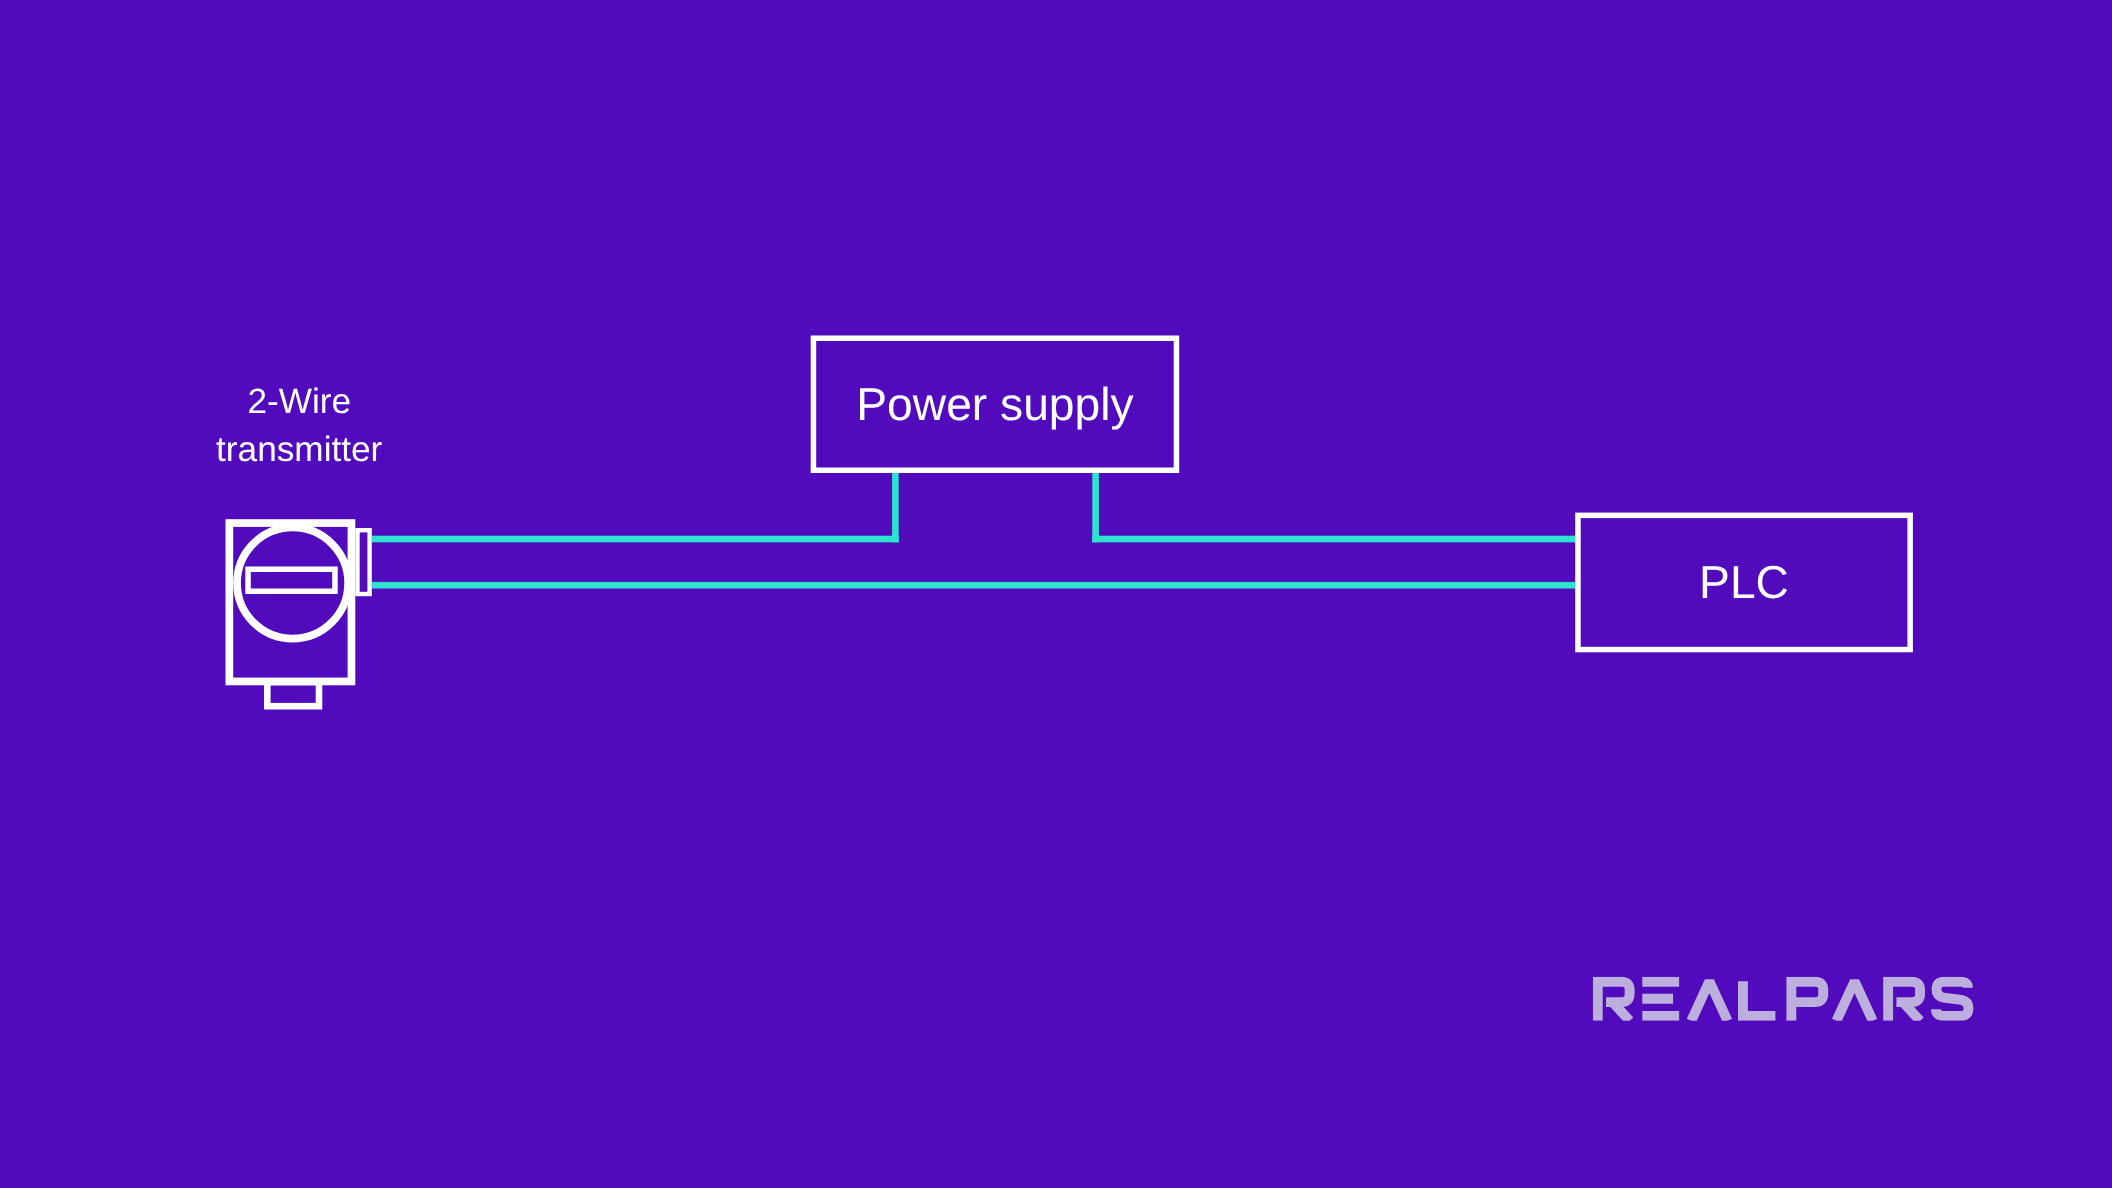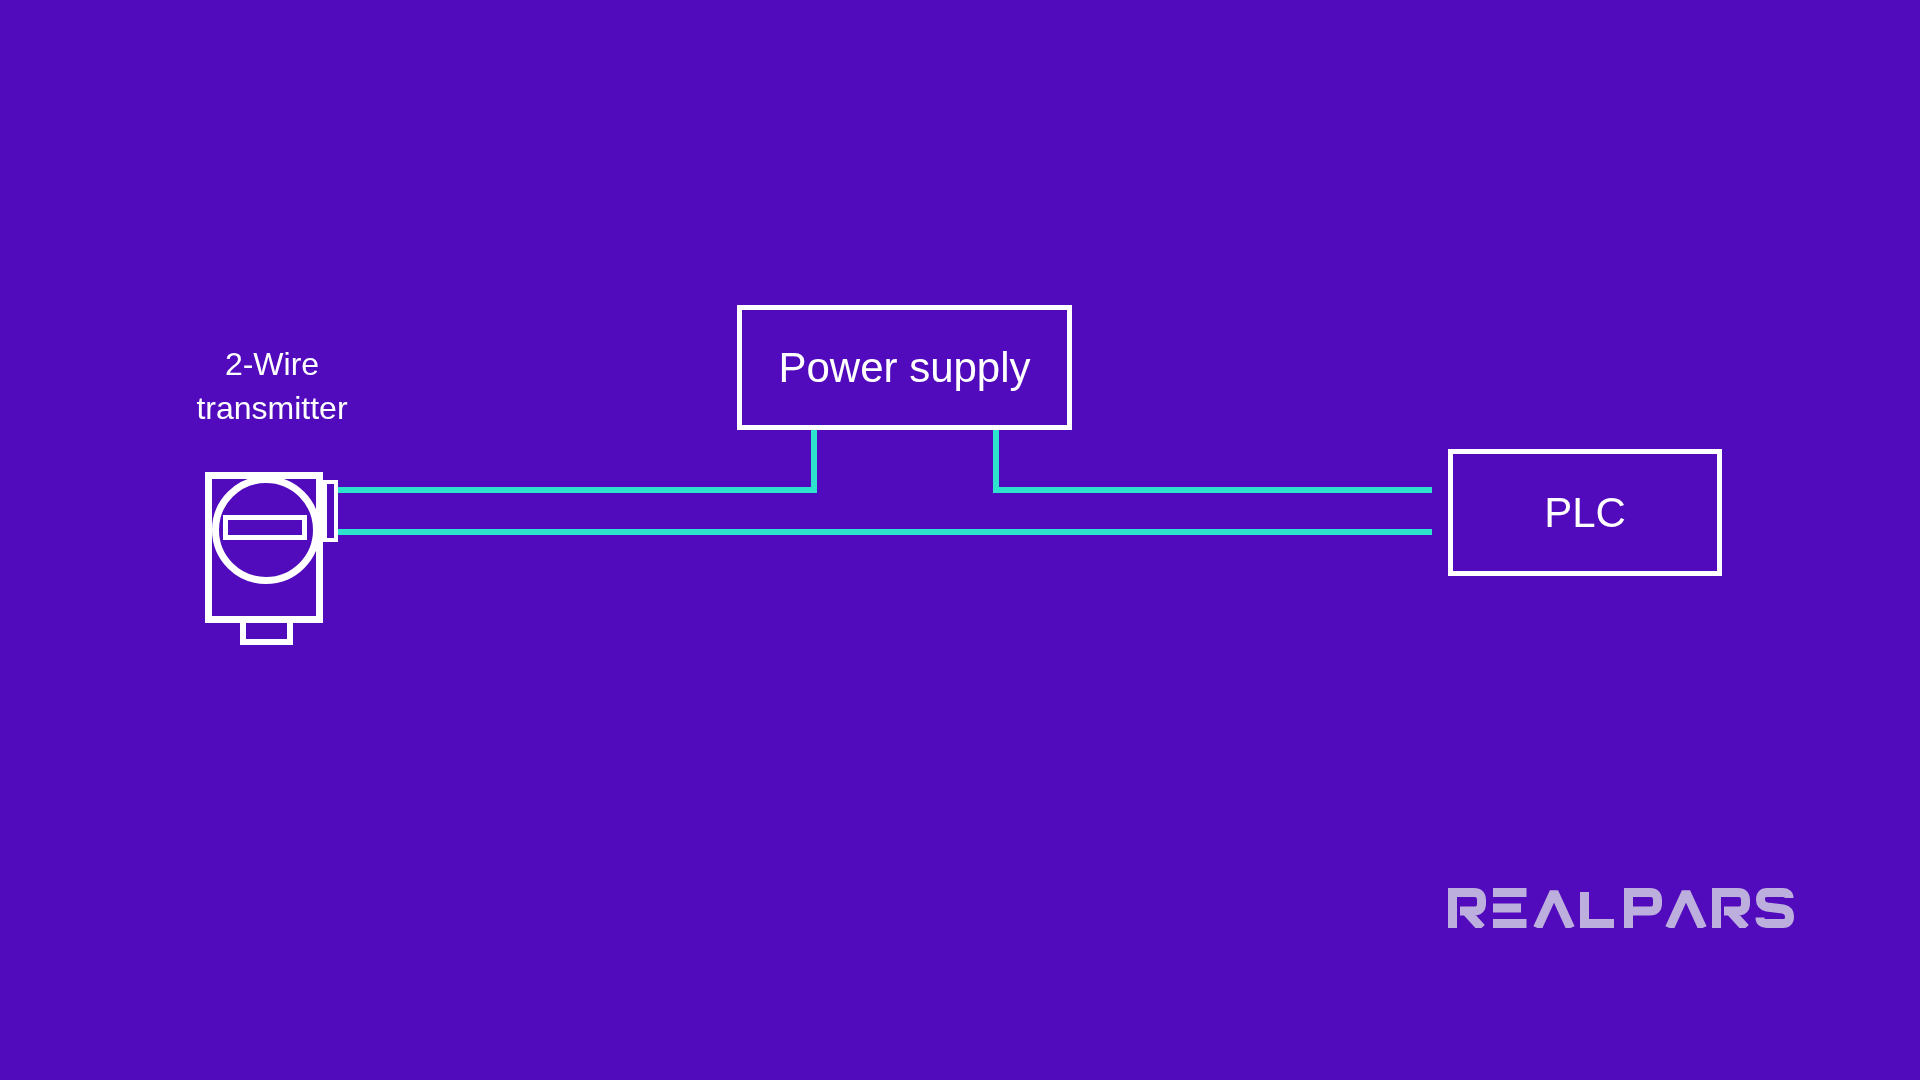--- a/index.html
+++ b/index.html
@@ -42,24 +42,23 @@
     font-size: 42px;
   }
   .power-supply-box {
     left: 737px;
     top: 305px;
     width: 335px;
     height: 125px;
   }
   .plc-box {
     left: 1432px;
-    top: 449px;
-    width: 274px;
+    top: 466px;
+    width: 307px;
     height: 127px;
-    margin-left: 16px;
   }
   .wire {
     position: absolute;
     background: var(--wire, #2de3cd);
   }
   .wire-top-left    { left: 338px;  top: 487px; width: 479px;  height: 6px; }
   .wire-top-right   { left: 993px;  top: 487px; width: 439px;  height: 6px; }
   .wire-bottom      { left: 338px;  top: 529px; width: 1094px; height: 6px; }
   .wire-drop-left   { left: 811px;  top: 430px; width: 6px;    height: 63px; }
   .wire-drop-right  { left: 993px;  top: 430px; width: 6px;    height: 63px; }

